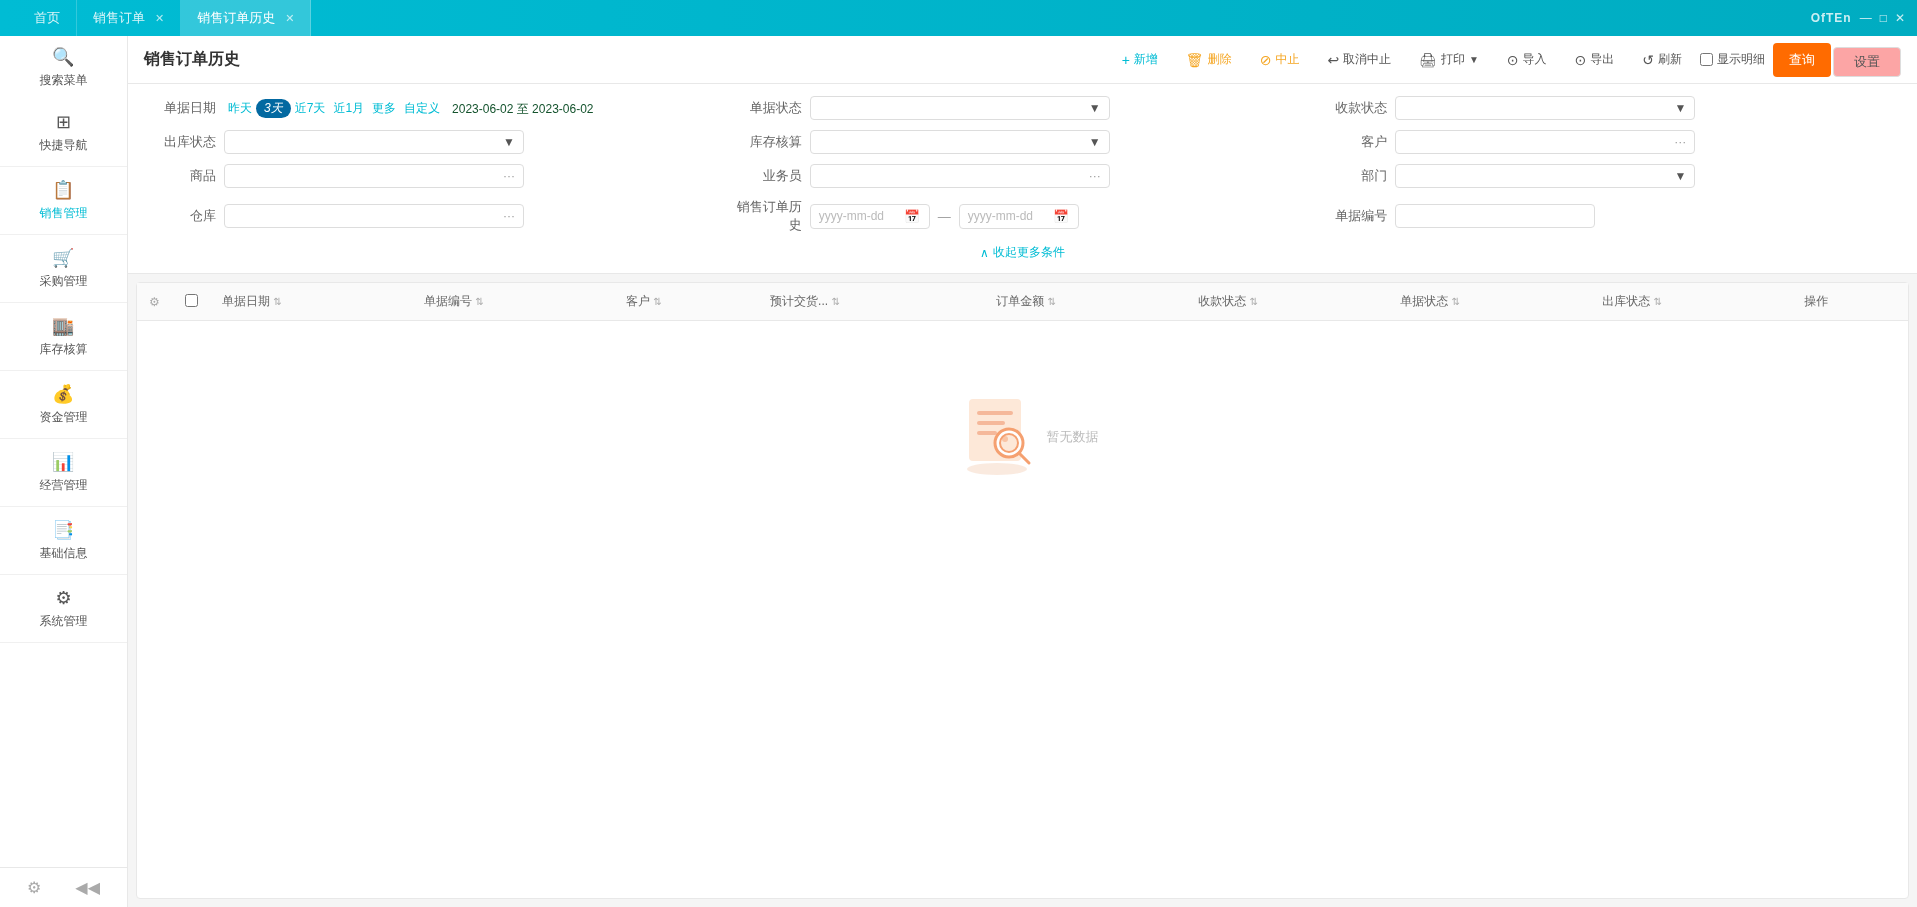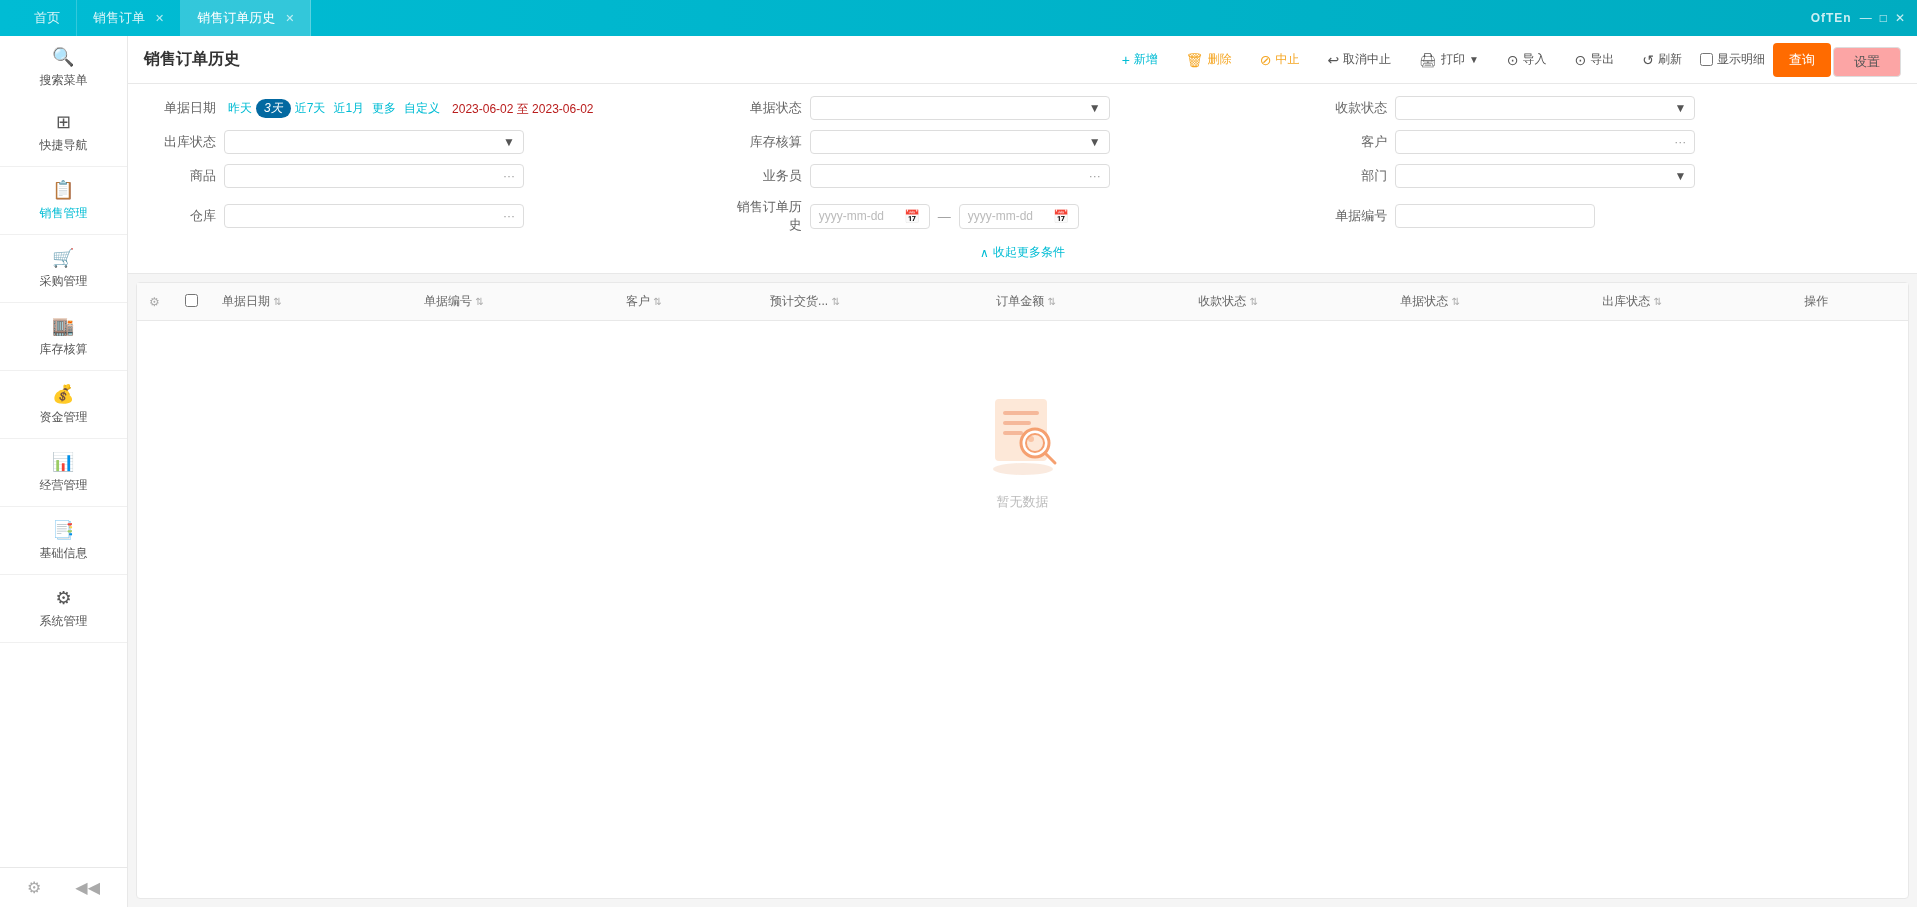--- a/index.html
+++ b/index.html
@@ -46,42 +46,42 @@
     .display-toggle input { cursor: pointer; }
 
     
     .filter-section { background: #fff; padding: 12px 16px; border-bottom: 1px solid #e8e8e8; flex-shrink: 0; }
     .filter-row { display: flex; align-items: center; margin-bottom: 10px; gap: 0; }
     .filter-label { width: 80px; color: #666; font-size: 13px; flex-shrink: 0; text-align: right; padding-right: 8px; }
     .filter-value { flex: 1; display: flex; align-items: center; }
     .date-shortcuts { display: flex; align-items: center; font-size: 12px; text-align: right; }
     .date-shortcut { color: #00bcd4; cursor: pointer; padding: 1px 4px; border-radius: 3px; }
     .date-shortcut.active { background: #0369a1; color: #fff; border-radius: 10px; padding: 1px 8px; font-style: italic; }
-    .date-range-text { color: #b91c1c; font-size: 12px; margin-top: 2px; }
+    .date-range-text { color: #14532d; font-size: 12px; margin-top: 2px; }
     .filter-select { border: 1px solid #ddd; border-radius: 4px; padding: 4px 8px; font-size: 12px; color: #555; display: flex; align-items: center; justify-content: space-between; cursor: pointer; min-width: 200px; background: #fff; }
     .filter-select-wide { min-width: 300px; }
     .filter-input { border: 1px solid #ddd; border-radius: 4px; padding: 4px 8px; font-size: 12px; color: #555; min-width: 200px; }
     .filter-dots { color: #999; cursor: pointer; margin-left: 4px; }
     .filter-date { border: 1px solid #ddd; border-radius: 4px; padding: 4px 8px; font-size: 12px; color: #bbb; width: 120px; display: flex; align-items: center; justify-content: space-between; cursor: pointer; }
     .date-dash { margin: 0 8px; color: #999; }
     .cal-icon { color: #bbb; font-size: 13px; }
     .collapse-btn { display: flex; align-items: center; justify-content: center; color: #00bcd4; font-size: 12px; cursor: pointer; gap: 4px; margin-top: 4px; }
 
     
     .table-section { background: #fff; flex: 1; margin: 8px; border-radius: 4px; border: 1px solid #e8e8e8; display: flex; flex-direction: column; }
     .table-container { flex: 1; overflow: auto; }
     table { width: 100%; border-collapse: collapse; }
     table thead tr { background: #fafafa; }
     table thead th { padding: 10px 12px; text-align: left; font-size: 12px; color: #666; font-weight: normal; border-bottom: 1px solid #e8e8e8; white-space: nowrap; }
     table thead th .sort-icon { color: #aaa; font-size: 10px; }
     .table-settings-icon { color: #aaa; cursor: pointer; }
     .check-col { width: 36px; }
 
     
-    .empty-state { display: flex; flex-direction: column; align-items: center; justify-content: flex-start; padding: 60px 0; flex: 1; }
+    .empty-state { display: flex; flex-direction: row; align-items: center; justify-content: center; padding: 60px 0; flex: 1; }
     .empty-icon { width: 100px; height: 100px; margin-bottom: 12px; }
     .empty-text { color: #bbb; font-size: 13px; }
 
     
     .pagination { display: flex; align-items: center; justify-content: flex-end; padding: 10px 16px; border-top: 1px solid #e8e8e8; gap: 8px; font-size: 12px; color: #555; flex-shrink: 0; }
     .page-size-select { border: 1px solid #ddd; border-radius: 3px; padding: 2px 6px; font-size: 12px; }
     .page-nav-btn { border: 1px solid #ddd; background: #fff; cursor: pointer; padding: 2px 8px; border-radius: 3px; color: #555; font-size: 12px; }
     .page-input { border: 1px solid #ddd; border-radius: 3px; padding: 2px 4px; width: 36px; text-align: center; font-size: 12px; }
   </style>
 </head>

